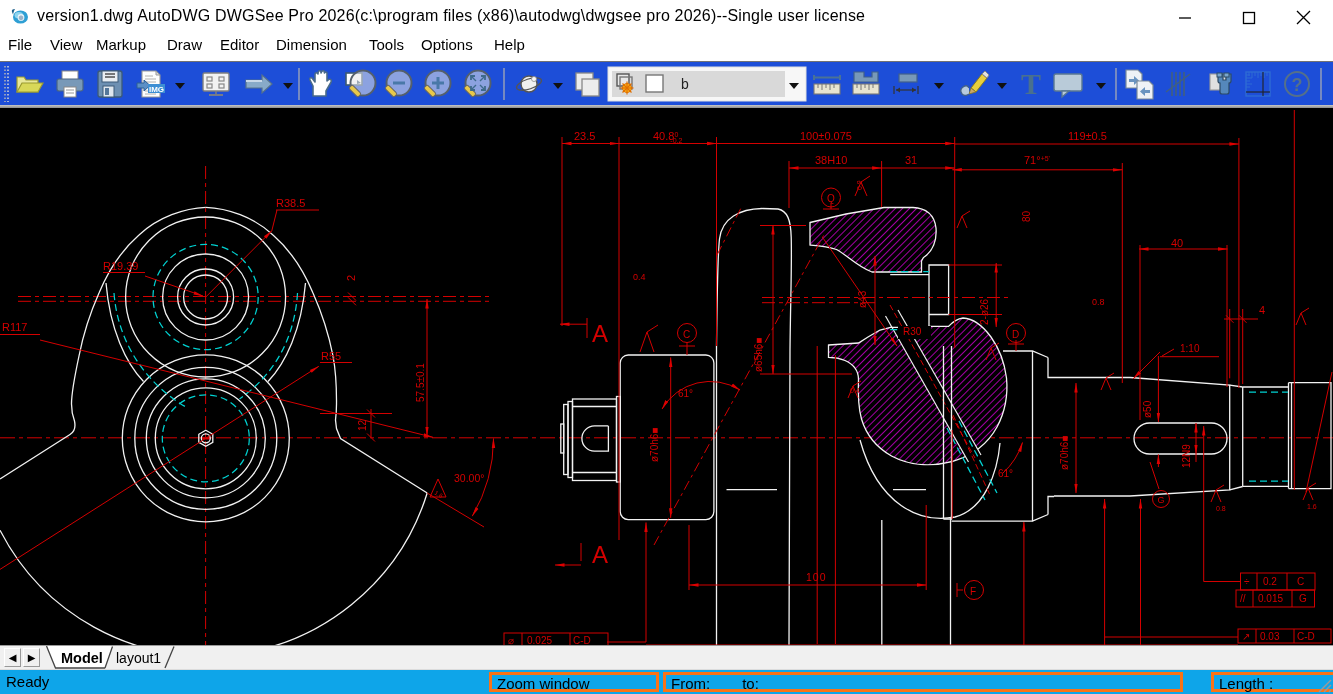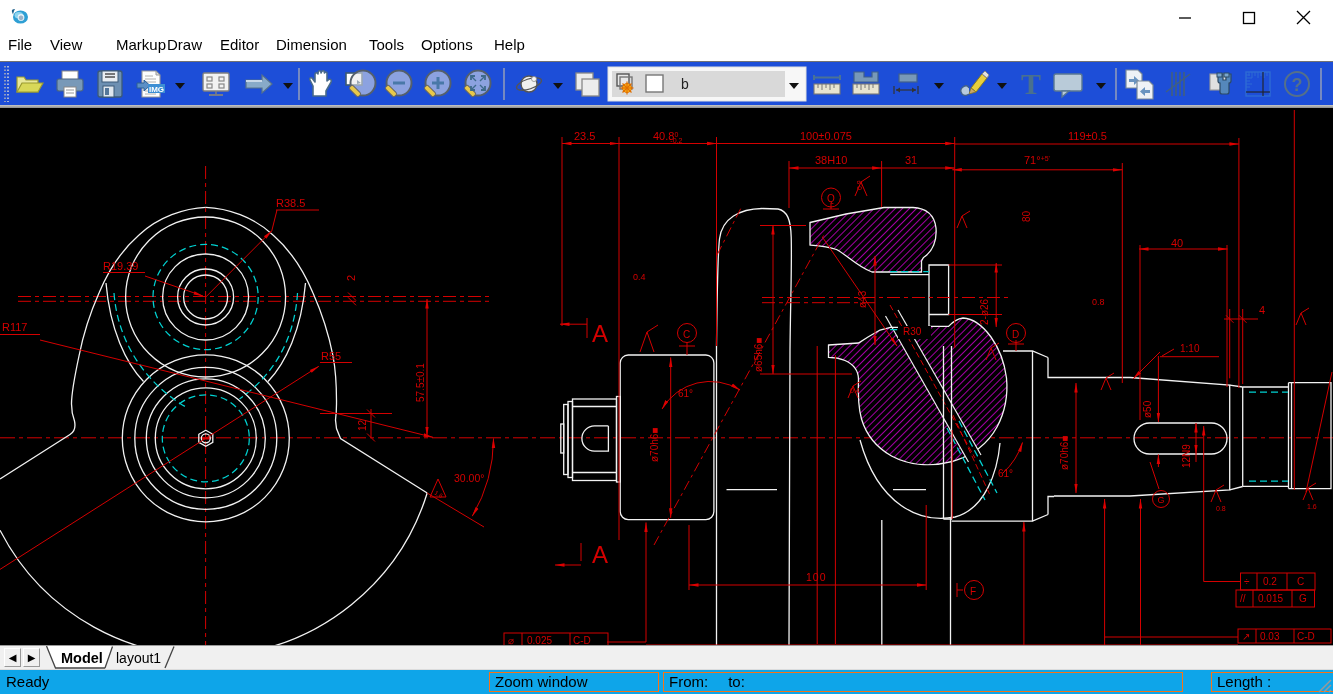--- a/index.html
+++ b/index.html
@@ -6,53 +6,54 @@
 #appicon{position:absolute;left:11px;top:8px}
 #title{position:absolute;left:37px;top:7px;font-size:16px;letter-spacing:0.18px;color:#000;white-space:nowrap}
 .winbtn{position:absolute;top:0;width:14px;height:32px;color:#000;font-size:14px}
 #menubar{position:absolute;left:0;top:32px;width:1333px;height:30px;background:#fff;border-bottom:1px solid #737373}
 .menu{position:absolute;top:4px;font-size:15px;color:#000}
 #toolbar{position:absolute;left:0;top:62px;width:1333px;height:43px;background:#1d4ed8}
 #toolbar-edge{position:absolute;left:0;top:105px;width:1333px;height:3px;background:linear-gradient(#c9c9c9,#8a8a8a)}
 #canvas{position:absolute;left:0;top:108px;width:1333px;height:537px;background:#000}
 #tabbar{position:absolute;left:0;top:645px;width:1333px;height:24px;background:#f0f0f0;border-top:1px solid #9a9a9a}
 #statusbar{position:absolute;left:0;top:669px;width:1333px;height:25px;background:#0ea5e9;border-top:1px solid #dcdcdc;font-size:15px}
-.sfield{position:absolute;top:2px;height:20px;border:1px solid #f97316;font-size:15px;padding-left:5px;color:#000}
+.sfield{position:absolute;top:2px;height:20px;border:3px solid #f97316;font-size:15px;padding-left:5px;color:#000}
 .tabarrow{position:absolute;top:2px;width:17px;height:19px;background:#f0f0f0;border:1px solid #999;border-top-color:#fff;border-left-color:#fff;text-align:center;font-size:10px;line-height:18px;color:#000}
 svg{display:block}
 </style></head>
 <body>
 <div id="titlebar">
  <svg id="appicon" width="18" height="17" viewBox="0 0 18 17">
   <path d="M1 4 Q0 1 4 1 Q1 6 3 9 Z" fill="#1d5f8a"></path>
   <ellipse cx="9.5" cy="9" rx="7.5" ry="6.6" fill="#2e9fd4"></ellipse>
   <ellipse cx="7.8" cy="7.2" rx="4.2" ry="3.2" fill="#8fd4ef"></ellipse>
   <circle cx="10" cy="9.5" r="3.4" fill="#e8f4fa"></circle>
   <path d="M10 7.2 l2.2 1.3 v2.6 l-2.2 1.3 l-2.2-1.3 V8.5 Z" fill="#9ab2c8"></path>
  </svg>
+ <div id="title">version1.dwg AutoDWG DWGSee Pro 2026(c:\program files (x86)\autodwg\dwgsee pro 2026)--Single user license</div>
  <div class="winbtn" style="left:1178px">
       <svg width="14" height="32">
         <line x1="1" y1="18" x2="13" y2="18" stroke="#000" stroke-width="1.3"></line>
       </svg>
     </div>
  <div class="winbtn" style="left:1242px">
       <svg width="14" height="32">
         <rect x="1.5" y="12.5" width="11" height="11" fill="none" stroke="#000" stroke-width="1.3"></rect>
       </svg>
     </div>
  <div class="winbtn" style="left:1296px">
       <svg width="15" height="32">
         <path d="M1 11 L14 24 M14 11 L1 24" stroke="#000" stroke-width="1.3"></path>
       </svg>
     </div>
 </div>
 <div id="menubar">
  <div class="menu" style="left:8px">File</div>
  <div class="menu" style="left:50px">View</div>
- <div class="menu" style="left:116px">Markup</div>
+ <div class="menu" style="left:96px">Markup</div>
  <div class="menu" style="left:167px">Draw</div>
  <div class="menu" style="left:220px">Editor</div>
  <div class="menu" style="left:276px">Dimension</div>
  <div class="menu" style="left:369px">Tools</div>
  <div class="menu" style="left:421px">Options</div>
  <div class="menu" style="left:494px">Help</div>
 </div>
 <div id="toolbar">
 <svg width="1333" height="44" viewBox="0 0 1333 44" id="tbsvg">
 <defs>
@@ -618,18 +619,18 @@
   <path d="M46.5 0 L55.5 22 L105 22 L112.5 0 Z" fill="#fff"></path>
   <path d="M46.5 0 L55.5 22 L105 22 M105 22 L112.5 0.5" fill="none" stroke="#444" stroke-width="1.3"></path>
   <path d="M165 22 L174 0.5" fill="none" stroke="#444" stroke-width="1.3"></path>
   <text x="61" y="17" font-size="14.5" font-weight="bold" fill="#000" font-family="Liberation Sans">Model</text>
   <text x="116" y="17" font-size="14" fill="#000" font-family="Liberation Sans">layout1</text>
  </svg>
 </div>
 <div id="statusbar">
  <div style="position:absolute;left:6px;top:3px">Ready</div>
  <div class="sfield" style="left:489px;width:170px">Zoom window</div>
- <div class="sfield" style="left:663px;width:520px"><span>From:</span><span style="margin-left:20px">to:</span></div>
+ <div class="sfield" style="left:663px;width:520px"><span>From:</span><span style="margin-left:32px">to:</span></div>
  <div class="sfield" style="left:1211px;width:142px">Length :</div>
  <svg style="position:absolute;right:1px;bottom:1px" width="14" height="14">
       <path d="M13 1 L1 13 M13 6 L6 13 M13 11 L11 13" stroke="#999" stroke-width="1.5"></path>
     </svg>
 </div>
 
 </body></html>

